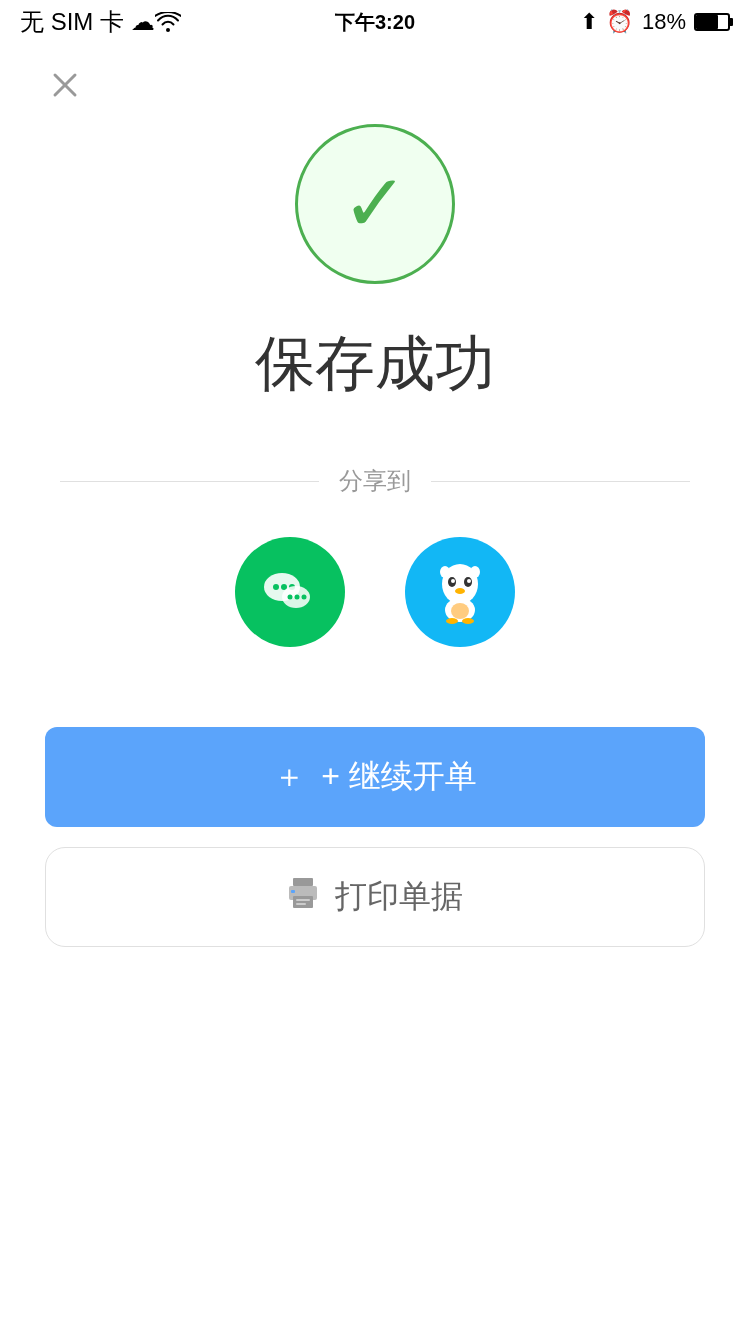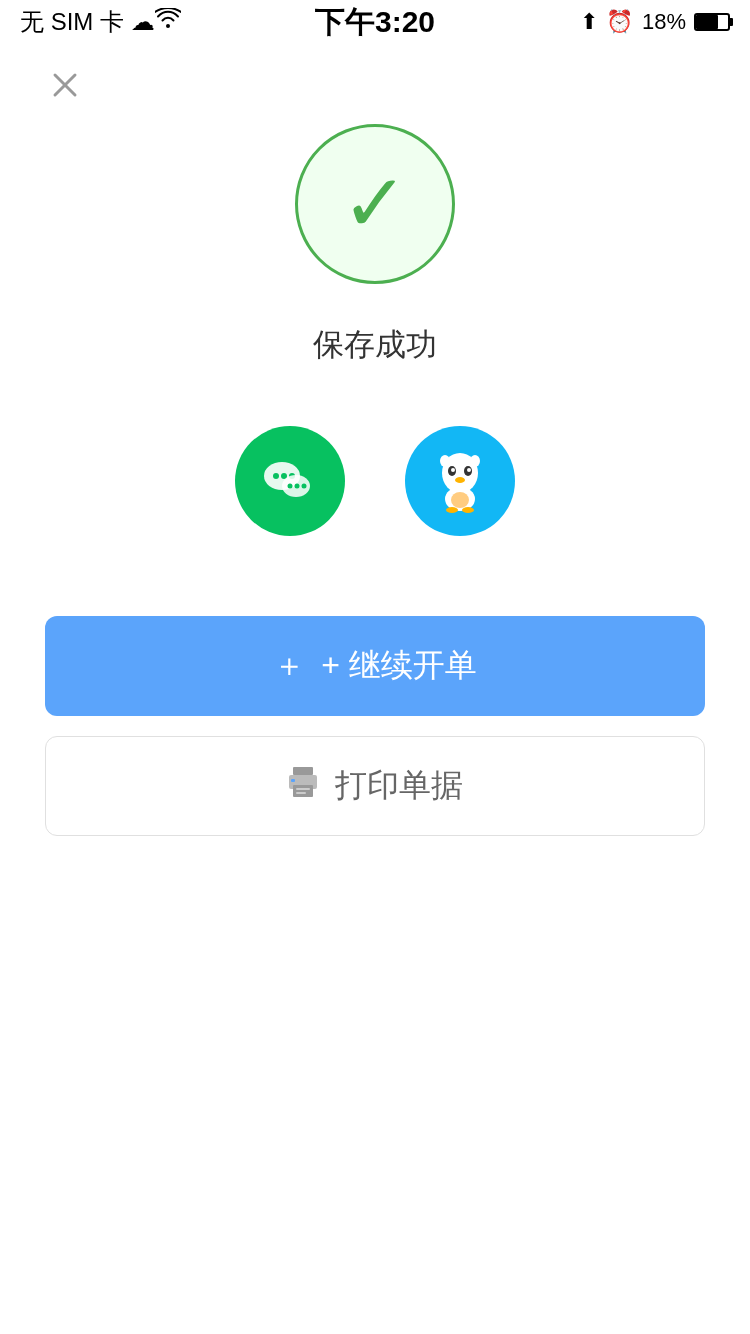--- a/index.html
+++ b/index.html
@@ -23,28 +23,28 @@
       display: flex;
       justify-content: space-between;
       align-items: center;
       padding: 8px 20px 8px 20px;
       height: 44px;
       background: #ffffff;
     }
 
     .status-left {
       display: flex;
-      align-items: flex-start;
+      align-items: flex-end;
       font-size: 24px;
       font-weight: 500;
       color: #000;
     }
 
     .status-center {
-      font-size: 30px;
+      font-size: 20px;
       font-weight: 600;
       color: #000;
       position: absolute;
       left: 50%;
       transform: translateX(-50%);
     }
 
     .status-right {
       display: flex;
       align-items: center;
@@ -122,21 +122,21 @@
     }
 
     .checkmark {
       font-size: 80px;
       color: #4caf50;
       line-height: 1;
     }
 
     
     .success-title {
-      font-size: 31px;
+      font-size: 60px;
       font-weight: 500;
       color: #333;
       margin-bottom: 60px;
     }
 
     
     .share-section {
       width: 100%;
       display: flex;
       align-items: center;
@@ -205,21 +205,21 @@
       gap: 16px;
       cursor: pointer;
       outline: none;
     }
 
     .btn-secondary {
       width: 100%;
       height: 100px;
       background: #fff;
       border: 1px solid #e0e0e0;
-      border-radius: 12px;
+      border-radius: 20px;
       color: #666;
       font-size: 32px;
       display: flex;
       align-items: center;
       justify-content: center;
       gap: 16px;
       cursor: pointer;
       outline: none;
     }
   </style>
@@ -257,20 +257,25 @@
 </div>
 
 <div class="main-content">
 
   <div class="success-circle">
     <span class="checkmark">✓</span>
   </div>
 
   <div class="success-title">保存成功</div>
 
+  <div class="share-section">
+    <div class="divider-line"></div>
+    <span class="share-text">分享到</span>
+    <div class="divider-line"></div>
+  </div>
 
   <div class="share-icons">
     <button class="share-icon-btn wechat-btn">
 
       <svg width="60" height="55" viewBox="0 0 60 55" fill="none">
         <ellipse cx="20" cy="22" rx="19" ry="16" fill="#07c160" stroke="white" stroke-width="0"></ellipse>
 
         <ellipse cx="22" cy="22" rx="18" ry="14" fill="white" opacity="0.9"></ellipse>
         <circle cx="16" cy="22" r="3" fill="#07c160"></circle>
         <circle cx="24" cy="22" r="3" fill="#07c160"></circle>

